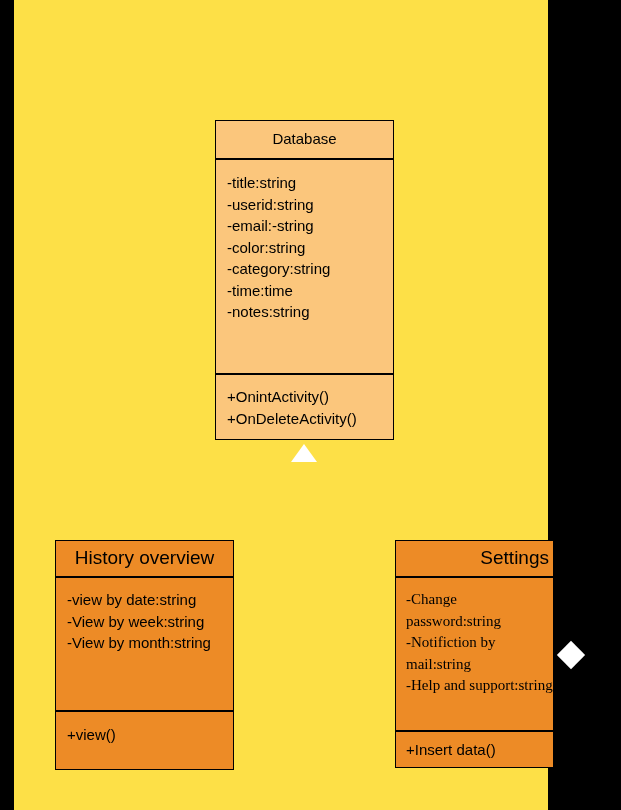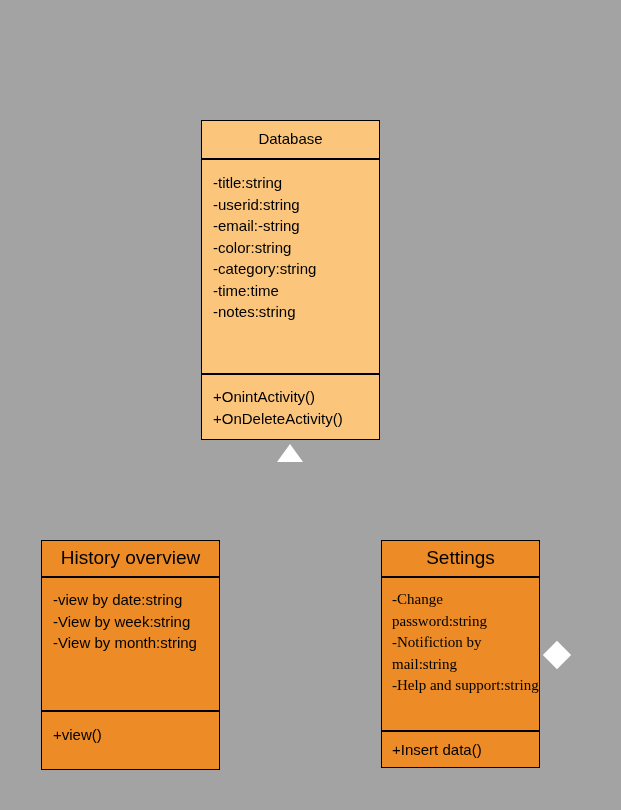--- a/index.html
+++ b/index.html
@@ -11,25 +11,25 @@
     width: 621px;
     height: 810px;
     position: relative;
     overflow: hidden;
     font-family: "Liberation Sans", sans-serif;
     -webkit-font-smoothing: antialiased;
   }
 
   #canvas {
     position: absolute;
-    left: 0;
+    left: 14px;
     top: 0;
-    width: 621px;
+    width: 534px;
     height: 810px;
-    background: #a3a3a3;
+    background: #fde047;
   }
 
   
   .uml-class {
     position: absolute;
     box-sizing: border-box;
     border: 1px solid #000000;
     display: flex;
     flex-direction: column;
   }
@@ -90,21 +90,21 @@
   #class-history .uml-attrs { padding-top: 11px; }
   #class-history .uml-methods { padding-top: 12px; padding-bottom: 24px; }
 
   #class-settings {
     left: 381px;
     top: 540px;
     width: 159px;
     height: 228px;
     background: #ED8B26;
   }
-  #class-settings .uml-header { padding-top: 8px; padding-bottom: 9px; }
+  #class-settings .uml-header { padding-top: 8px; padding-bottom: 9px; text-align: right; }
   #class-settings .uml-attrs { padding-top: 11px; padding-left: 10px; font-family: Liberation Serif, serif; }
   #class-settings .uml-methods { padding-top: 7px; padding-bottom: 7px; padding-left: 10px; }
 
   
   .generalization-triangle {
     position: absolute;
     width: 0;
     height: 0;
     border-left: 13px solid transparent;
     border-right: 13px solid transparent;

